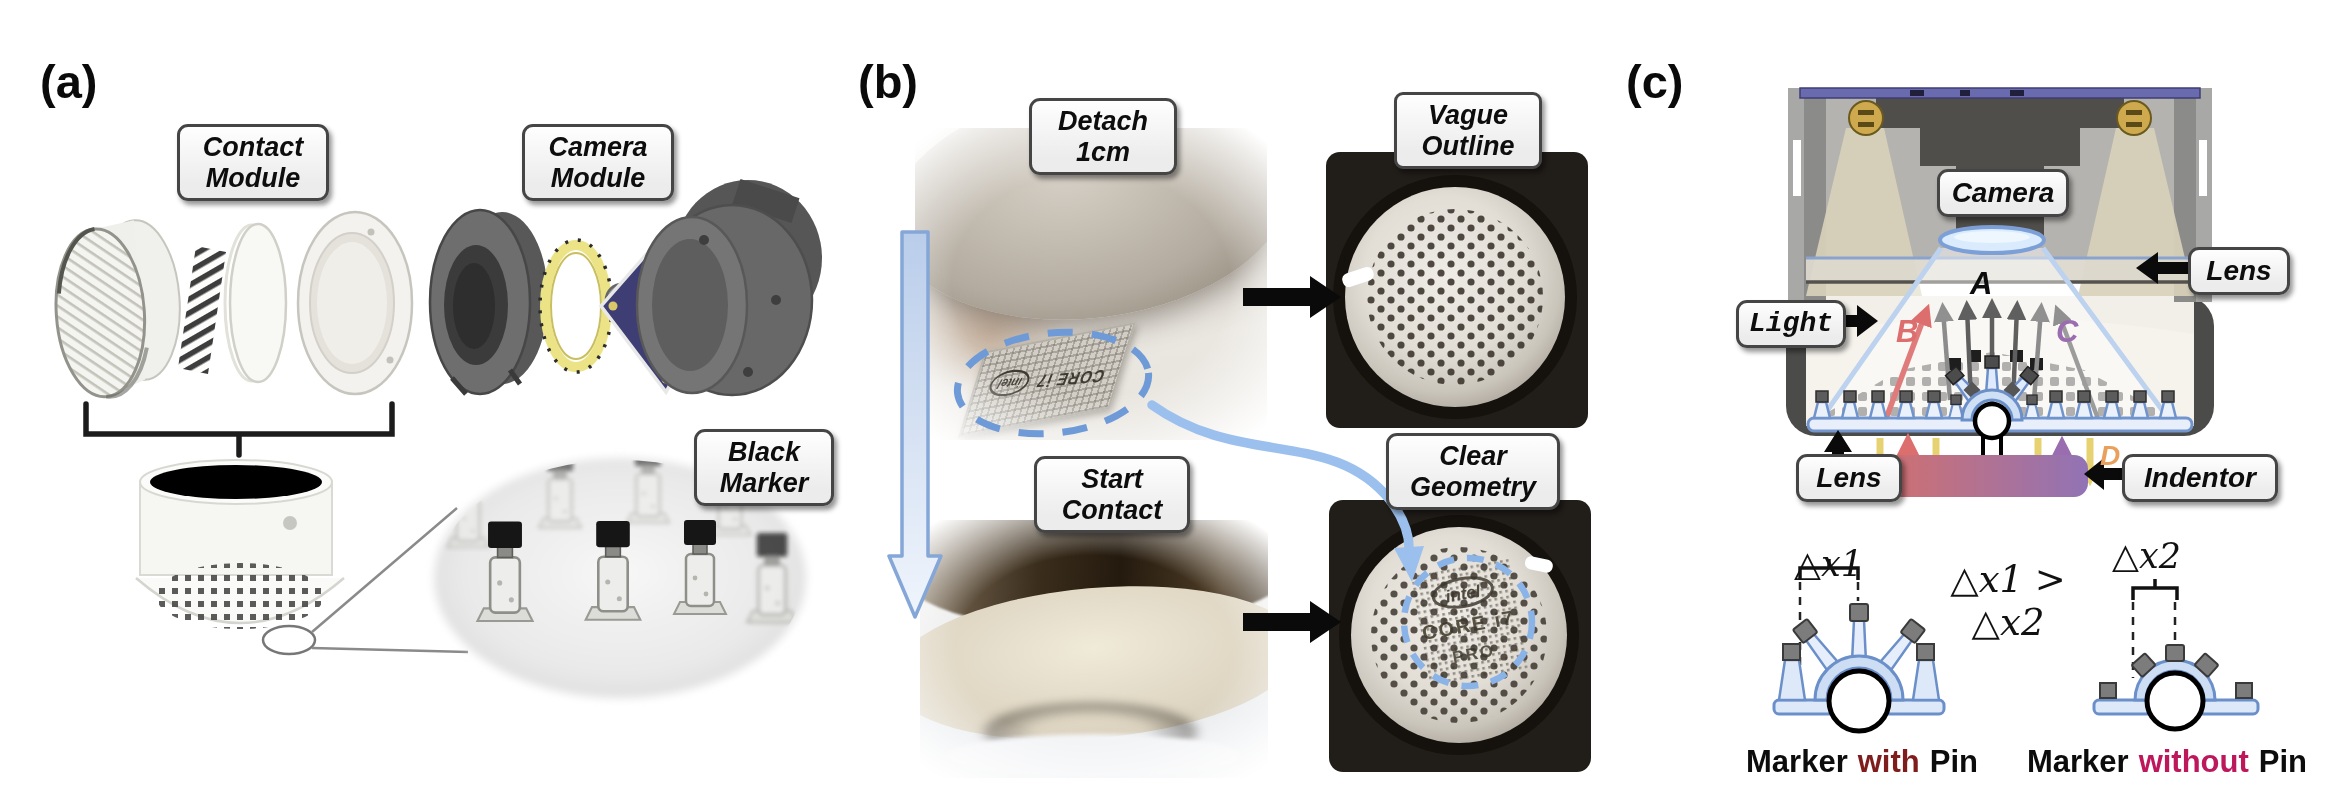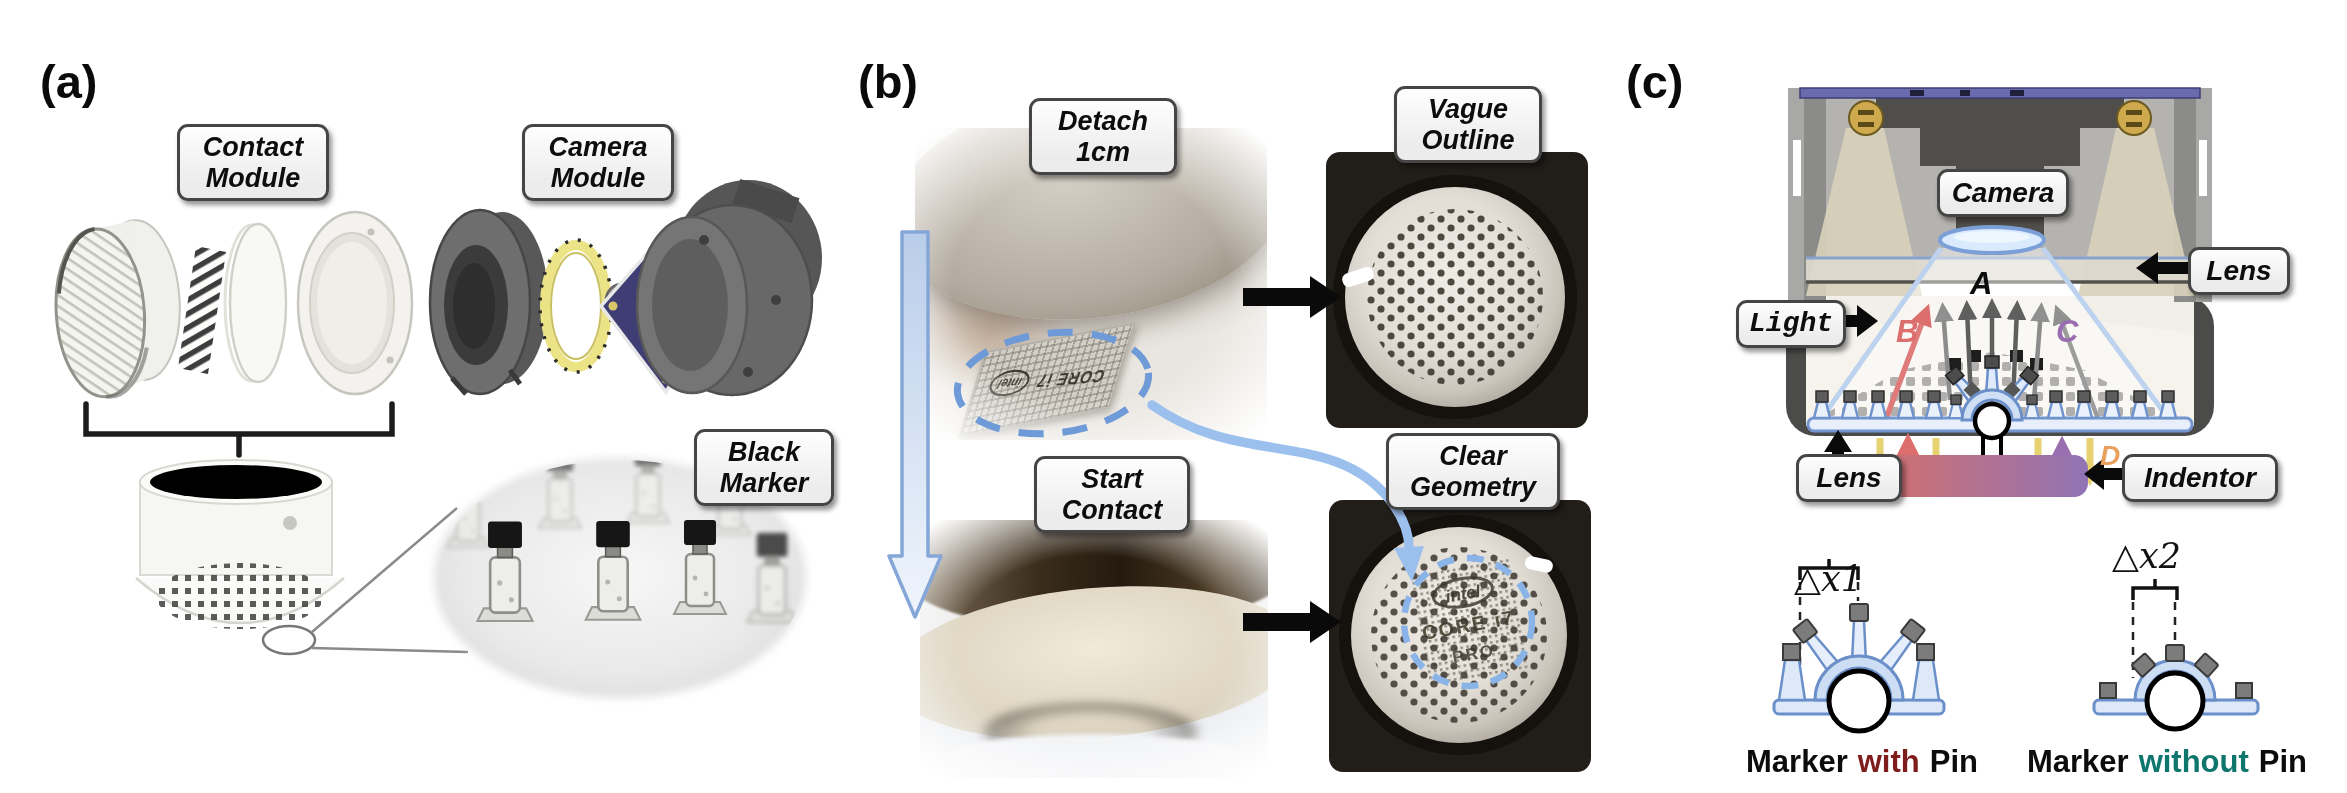--- a/index.html
+++ b/index.html
@@ -416,21 +416,21 @@
   </div>
   <div class="lb" style="left:694px;top:429px;width:118px;">
     <span>Black</span>
     <span>Marker</span>
   </div>
 
   <div class="lb" style="left:1029px;top:98px;width:126px;">
     <span>Detach</span>
     <span>1cm</span>
   </div>
-  <div class="lb" style="left:1394px;top:86px;width:126px;">
+  <div class="lb" style="left:1394px;top:92px;width:126px;border-radius:9px;">
     <span>Vague</span>
     <span>Outline</span>
   </div>
   <div class="lb" style="left:1034px;top:456px;width:134px;">
     <span>Start</span>
     <span>Contact</span>
   </div>
   <div class="lb" style="left:1386px;top:433px;width:152px;font-style:italic;">
     <span>Clear</span>
     <span>Geometry</span>
@@ -450,27 +450,28 @@
   </div>
   <div class="lb one" style="left:2122px;top:454px;width:134px;justify-content:flex-end;">
     <span>Indentor</span>
   </div>
 
   <div class="ray" style="left:1970px;top:266px;color:#0c0c0c;">A</div>
   <div class="ray" style="left:1896px;top:314px;color:#dd6e6e;">B</div>
   <div class="ray" style="left:2056px;top:314px;color:#9a6cb0;">C</div>
   <div class="ray" style="left:2100px;top:440px;color:#e9a05c;font-size:28px;">D</div>
 
-  <div class="math" style="left:1794px;top:559px;">△x1</div>
+  <div class="math" style="left:1794px;top:544px;">△x1</div>
   <div class="math" style="left:2112px;top:536px;">△x2</div>
+  <div class="math" style="left:1908px;top:558px;width:200px;text-align:center;font-size:37px;">△x1 &gt; △x2</div>
 
   <div class="cap" style="left:1736px;top:744px;width:252px;">
     <span>Marker</span>
     <span style="color:#7f1d1d;">with</span>
     <span>Pin</span>
   </div>
   <div class="cap" style="left:2014px;top:744px;width:306px;">
     <span>Marker</span>
-    <span style="color:#0f766e;">without</span>
+    <span style="color:#be185d;">without</span>
     <span>Pin</span>
   </div>
 
 </div>
 
 </body></html>

